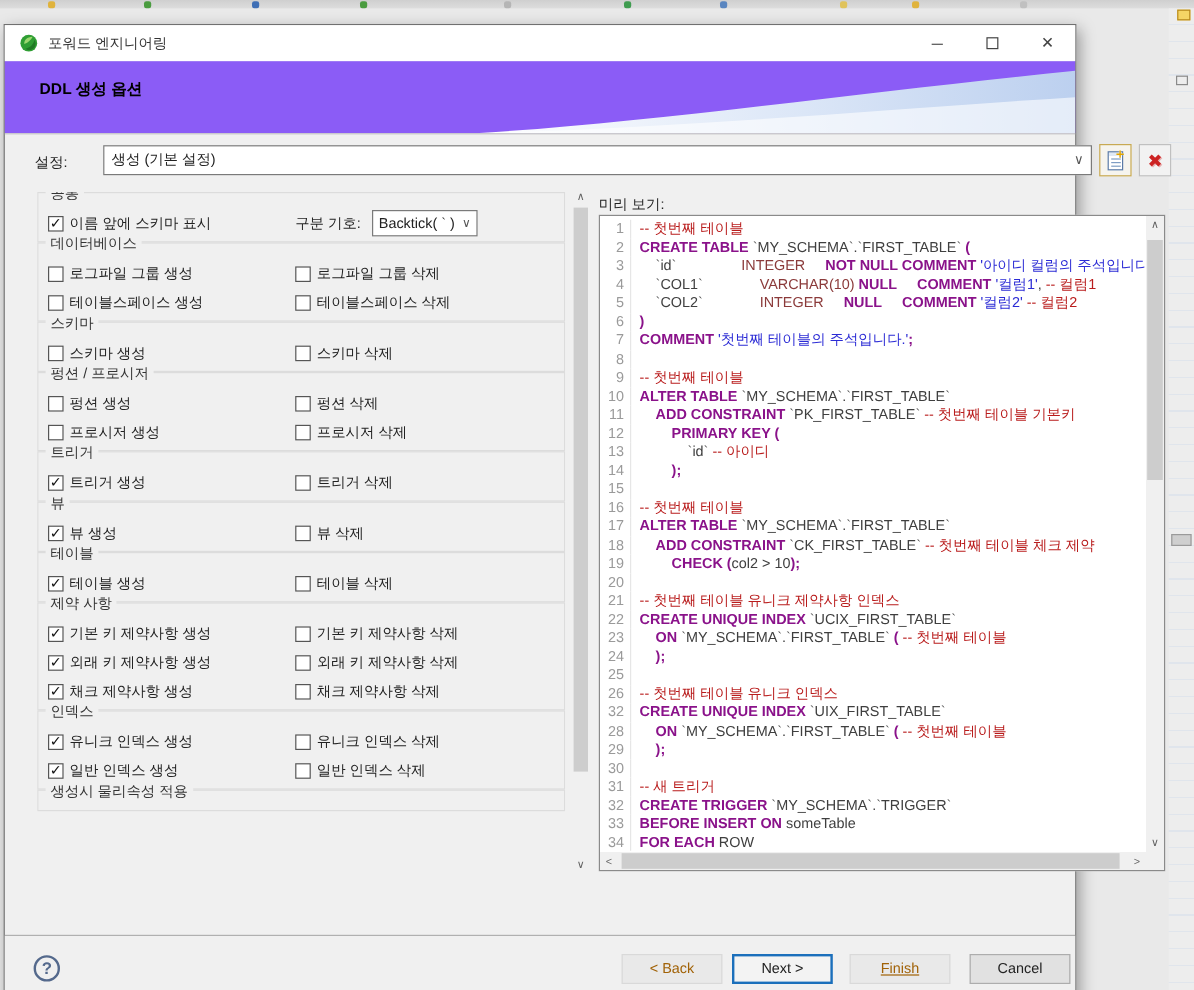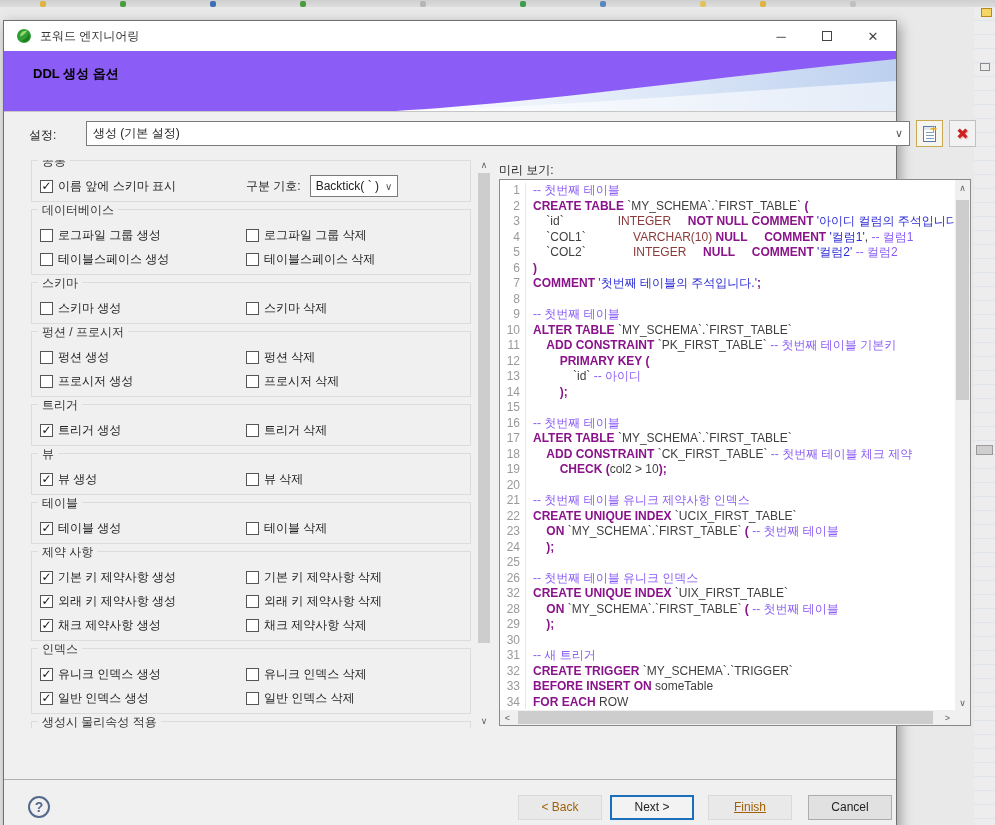--- a/index.html
+++ b/index.html
@@ -57,21 +57,21 @@
   .doc-shape { position:relative; width:13px; height:16px; background:#fff; border:1px solid #5b7aa5;
     box-shadow:inset 0 3px 0 #dfe9f6; }
   .doc-shape::before { content:""; position:absolute; left:2px; top:5px; width:8px; height:1px;
     background:#7e9dc4; box-shadow:0 3px 0 #7e9dc4, 0 6px 0 #7e9dc4; }
   .doc-plus { position:absolute; right:-4px; top:-6px; color:#e0a400; font-size:11px; font-weight:bold;
     text-shadow:0 0 1px #fff; }
   .del-x { color:#cc2222; font-weight:bold; font-size:15px; text-shadow:1px 1px 0 #e8b0b0; }
 
   
   .options-panel { position:absolute; left:27px; top:139px; width:440px; height:568px; overflow:hidden; }
-  .group { position:relative; border:1px solid #dcdcdc; margin-bottom:7px; padding:13px 8px 3px 8px; }
+  .group { position:relative; border:1px solid #dcdcdc; padding:13px 8px 3px 8px; }
   .group-title { position:absolute; top:-8px; left:6px; background:#f0f0f0; padding:0 4px; color:#333; }
   .opt-row { height:24px; display:flex; align-items:center; position:relative; }
   .opt-item { display:inline-flex; align-items:center; gap:5px; color:#222; cursor:default; }
   .col2 { position:absolute; left:206px;align-items:center; }
   .cb { width:13px; height:13px; border:1px solid #555; background:#fff; flex:none;
     display:inline-flex; align-items:center; justify-content:center;
     font-size:12px; line-height:11px; font-weight:bold; color:#111; }
   .mini-select { display:inline-flex; align-items:center; gap:6px; background:#fff;
     border:1px solid #7a7a7a; height:22px; padding:0 5px; margin-left:4px; }
   .mini-select .chev { color:#555; font-size:10px; }
@@ -87,21 +87,21 @@
   .preview-label { position:absolute; left:495px; top:141px; }
   .editor { position:absolute; left:495px; top:158px; width:472px; height:547px;
     background:#fff; border:1px solid #8a8a8a; }
   .code-area { position:absolute; left:1px; top:3px; right:16px; bottom:16px; overflow:hidden; }
   .code-line { display:flex; line-height:15.5px; white-space:pre; }
   .ln { flex:none; width:25px; text-align:right; padding-right:5px; color:#9a9a9a;
     border-right:1px solid #e6e6e6; margin-right:7px; }
   .tk-k { color:#8A128A; font-weight:bold; }
   .tk-t { color:#8B3A3A;margin-left:44px; }
   .tk-s { color:#2B2BD5; }
-  .tk-c { color:#8b5cf6; }
+  .tk-c { color:#b91c1c; }
   .tk-i { color:#3F3F3F; }
   .tk-p { color:#3F3F3F; }
   .ed-vscroll { position:absolute; right:0; top:0; width:15px; height:calc(100% - 15px); background:#f0f0f0; }
   .ed-hscroll { position:absolute; left:0; bottom:0; height:15px; width:calc(100% - 15px); background:#f0f0f0; }
   .ed-hscroll .sb-arrow { width:15px; height:100%; top:0; }
   .ed-corner { position:absolute; right:0; bottom:0; width:15px; height:15px; background:#f0f0f0; }
 
   
   .sep2 { position:absolute; left:0; top:758px; right:0; border-top:1px solid #b0b0b0; }
   .footer { position:absolute; left:0; top:759px; right:0; bottom:0; background:#f0f0f0;

